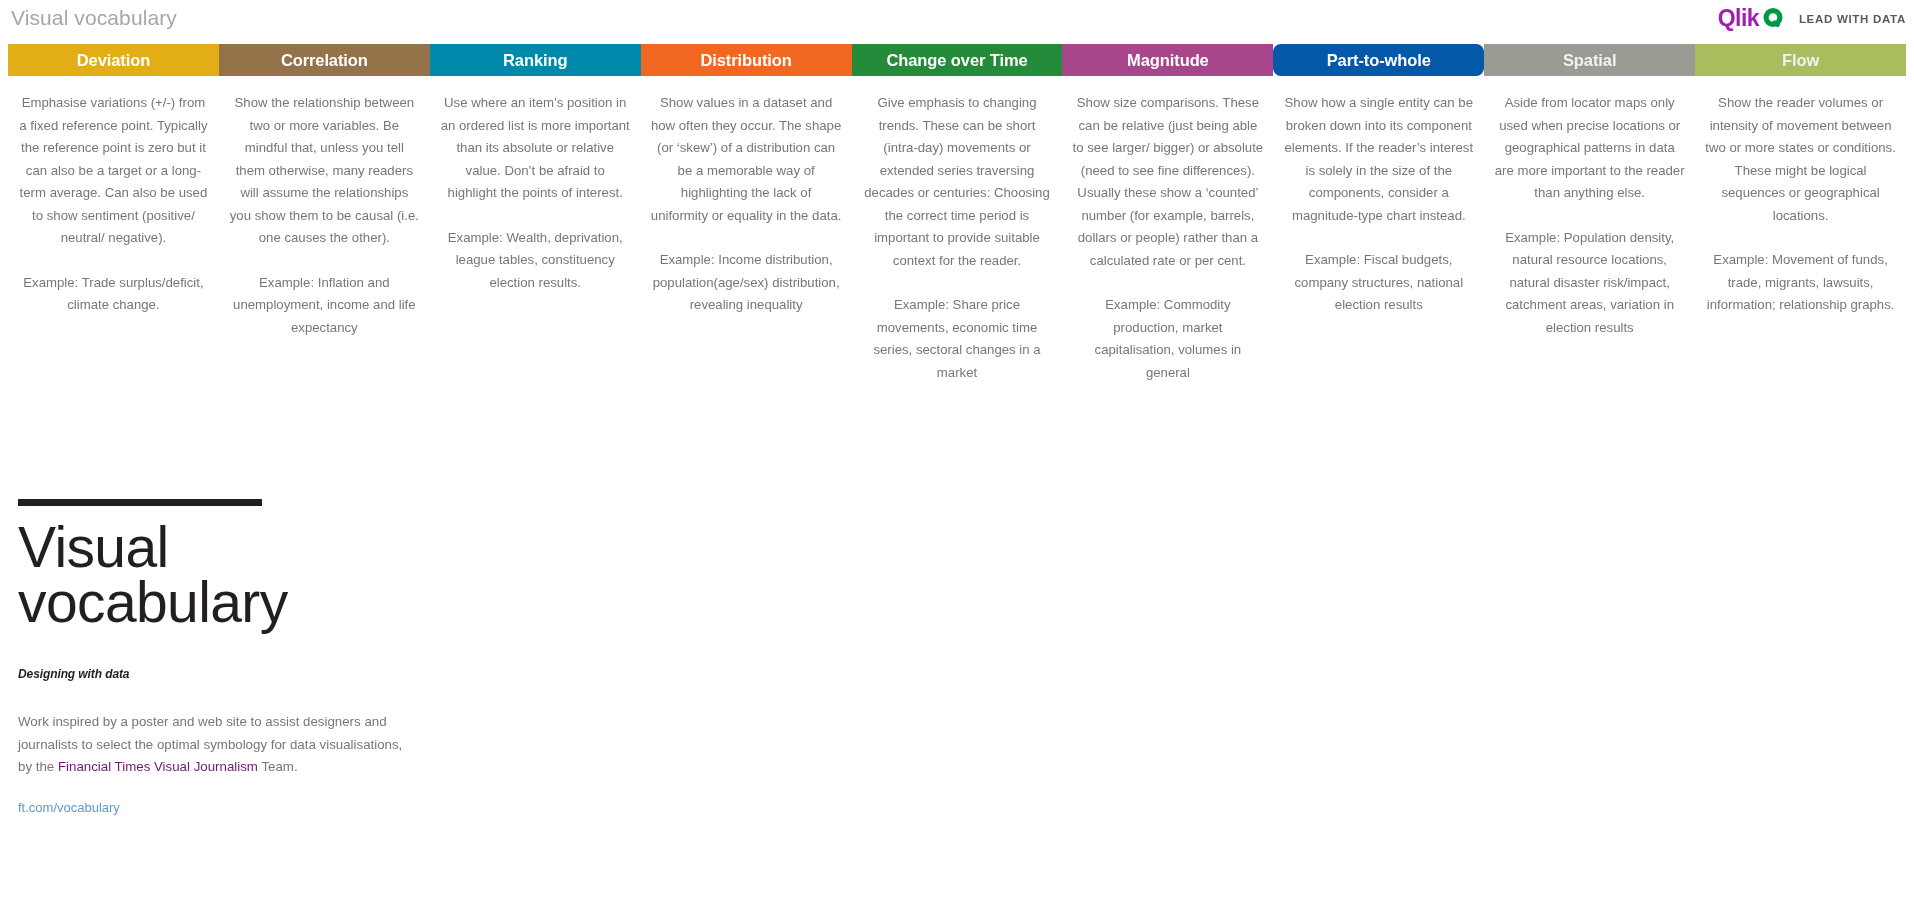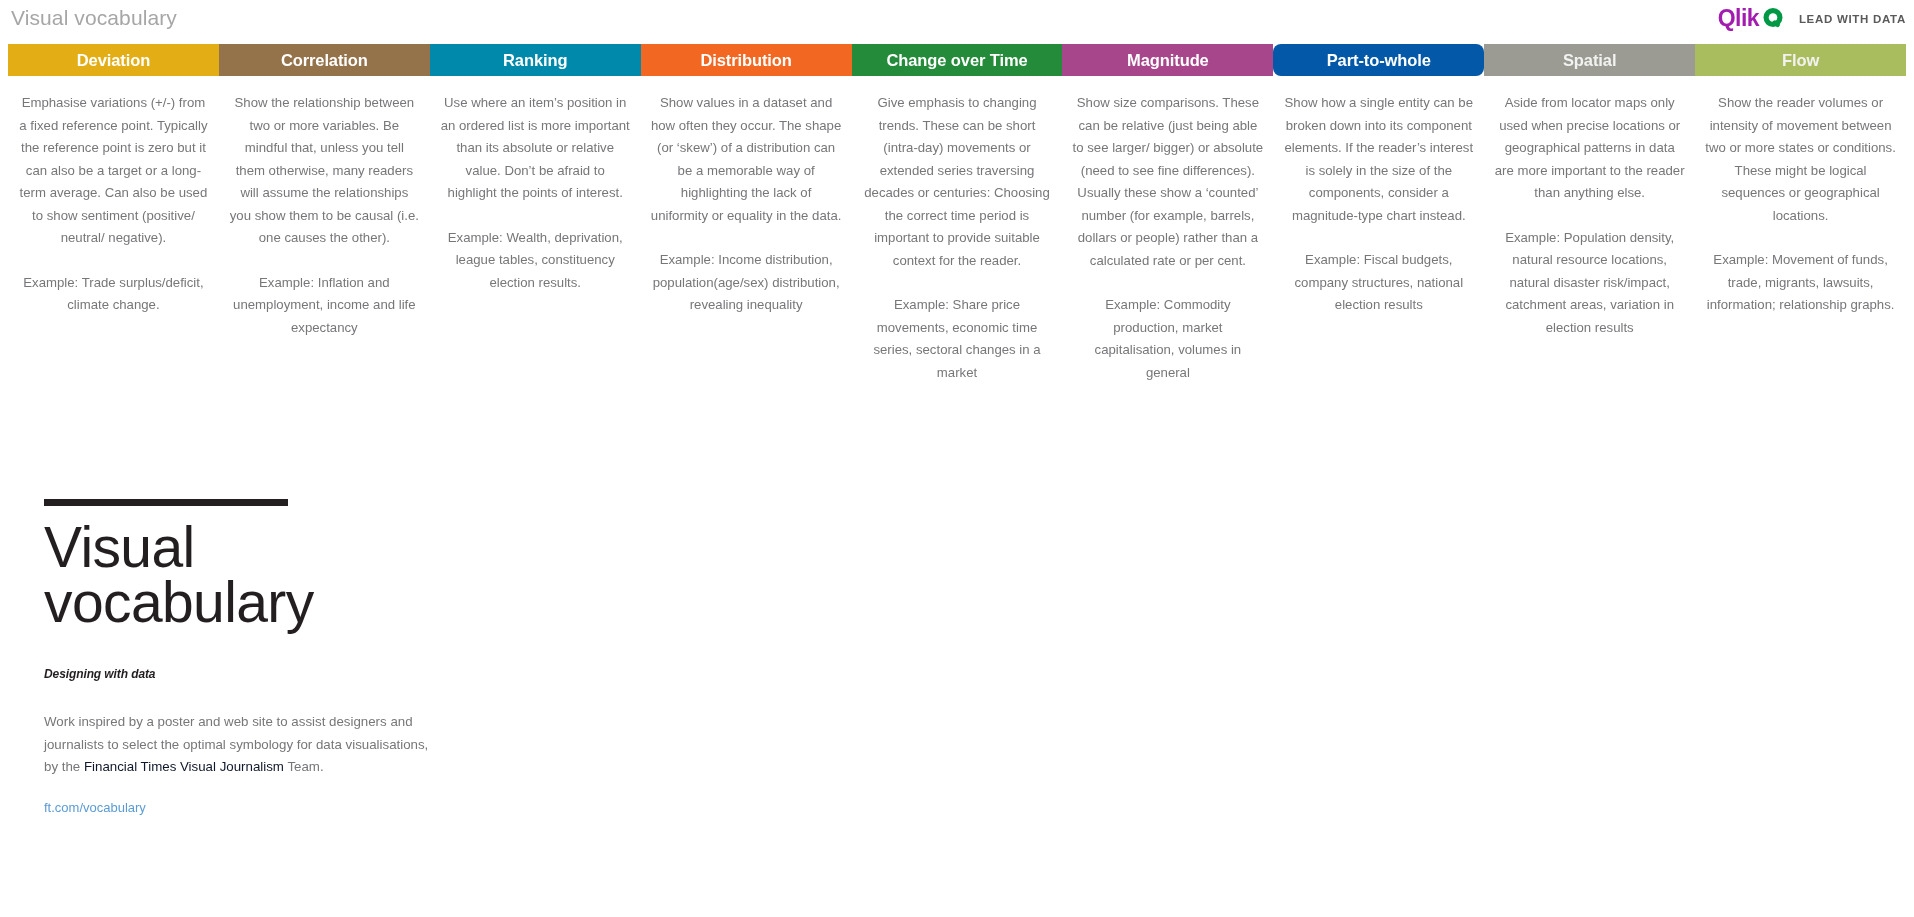--- a/index.html
+++ b/index.html
@@ -92,24 +92,24 @@
     font-size: 13.2px;
     line-height: 22.5px;
     color: #77777a;
   }
   .col-body p { margin: 0; text-align: center; }
   .col-body p + p { margin-top: 22px; }
 
   
   .lower {
     position: absolute;
-    left: 8px;
+    left: 0;
     top: 470px;
     width: 560px;
-    padding-left: 36px;
+    padding-left: 18px;
   }
   .rule {
     width: 244px;
     height: 7px;
     background: #231f20;
     margin: 29px 0 14px 0;
   }
   .big-title {
     font-size: 57px;
     line-height: 55px;
@@ -128,21 +128,21 @@
     letter-spacing: -0.1px;
   }
   .blurb {
     margin-top: 30px;
     width: 400px;
     font-size: 13.3px;
     line-height: 22.5px;
     color: #77777a;
   }
   .link {
-    color: #0f172a;
+    color: #701a75;
     text-decoration: none;
   }
   .ft-link {
     display: inline-block;
     margin-top: 21px;
     font-size: 13px;
     color: #5b9bd5;
     text-decoration: none;
   }
 </style>

